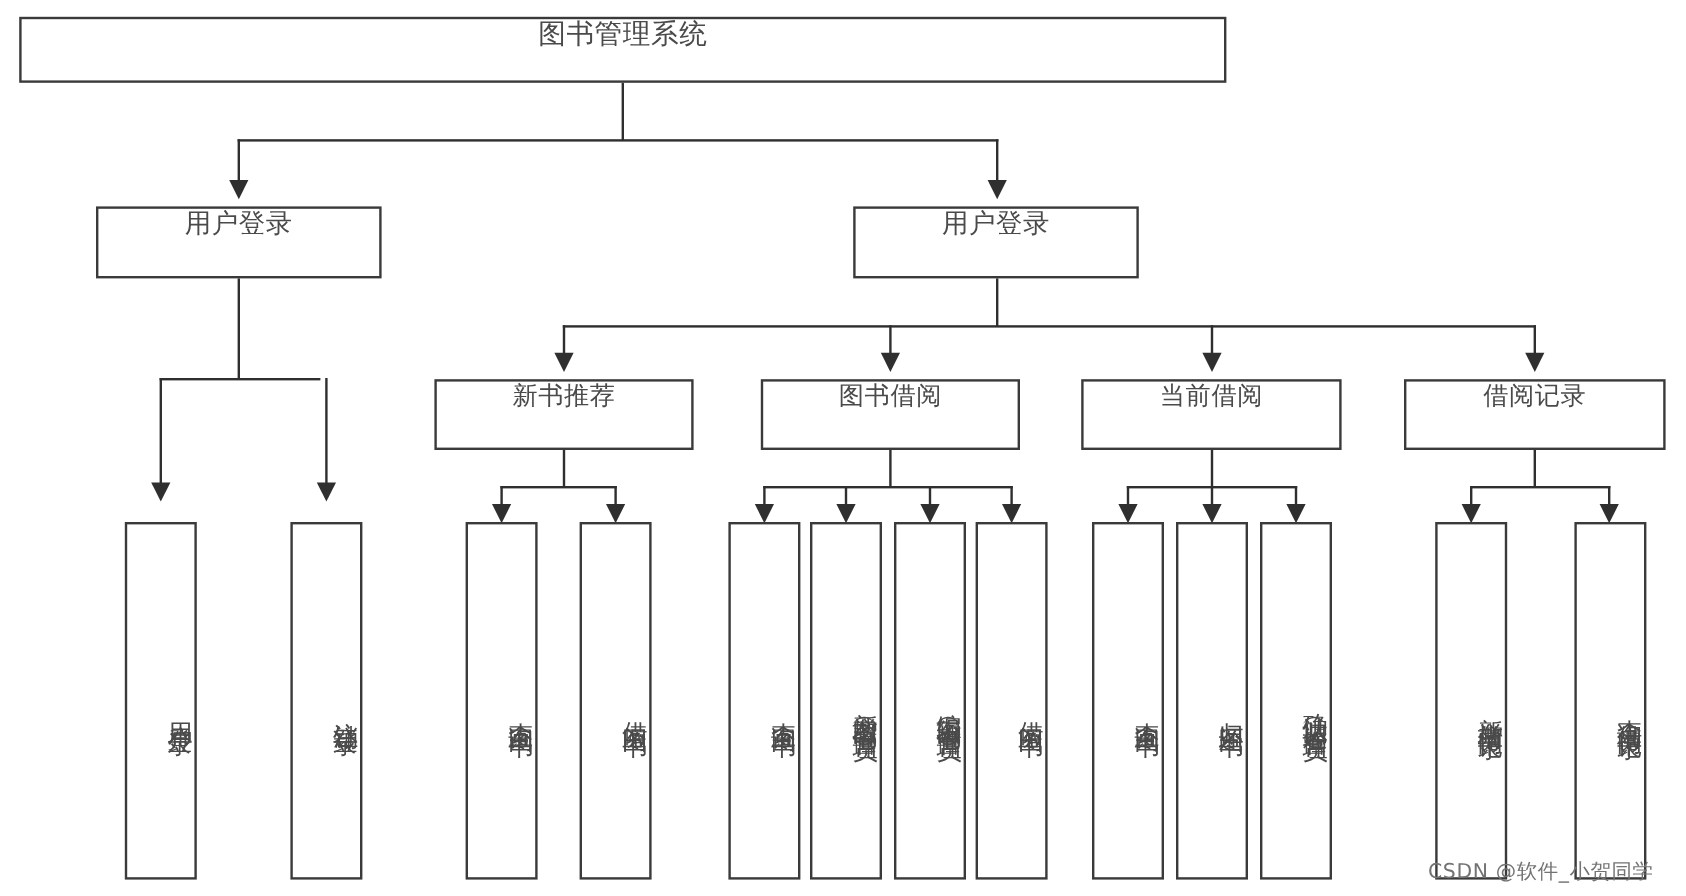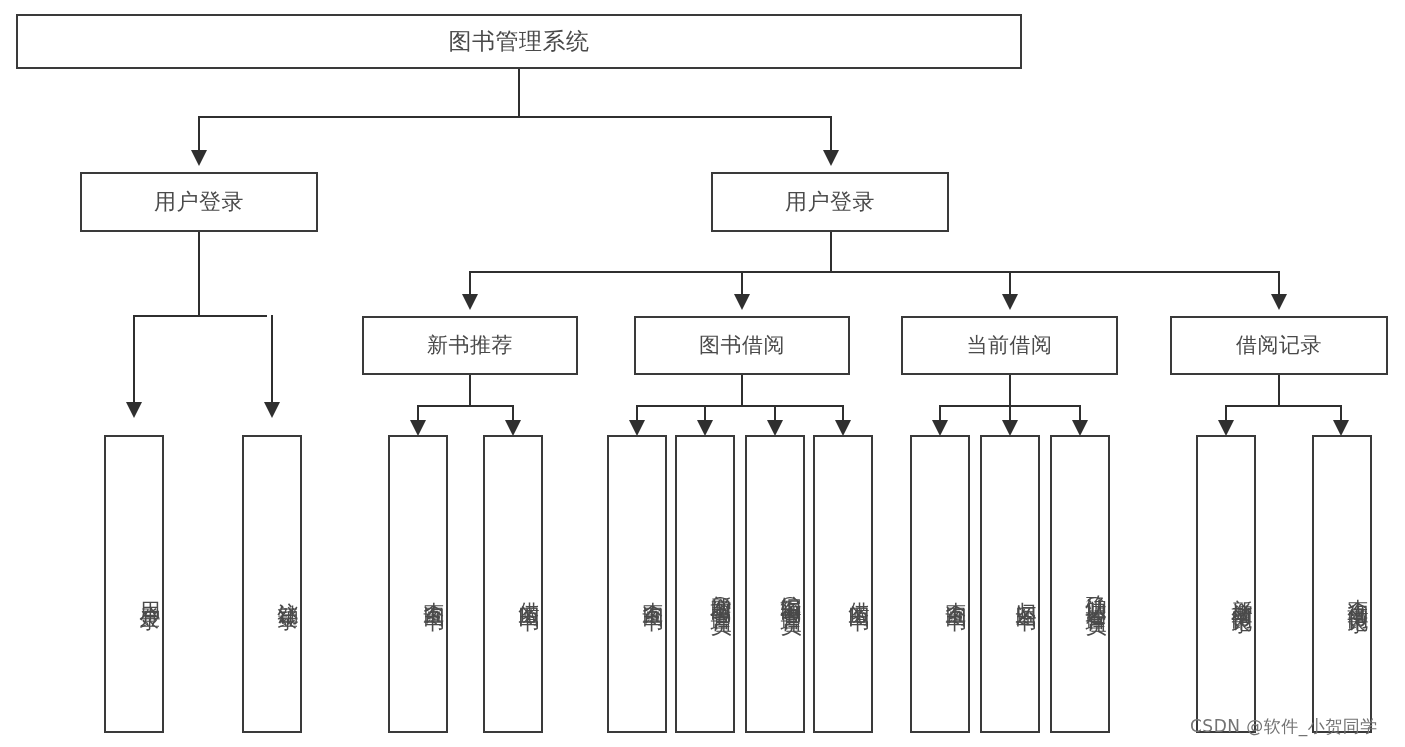--- a/index.html
+++ b/index.html
@@ -15,21 +15,21 @@
     background:#ffffff;
     overflow:hidden;
   }
   
   .node{
     position:absolute;
     box-sizing:border-box;
     background:#ffffff;
     border:2px solid #3a3a3a;
     display:flex;
-    align-items:center;
+    align-items:flex-start;
     justify-content:center;
     text-align:center;
     color:#4a4a4a;
     line-height:1.18;
     letter-spacing:0.5px;
   }
   .node.root{ font-size:23px; }
   .node.lvl2{ font-size:22px; }
   .node.lvl3{ font-size:21px; }
   .node.leaf{

